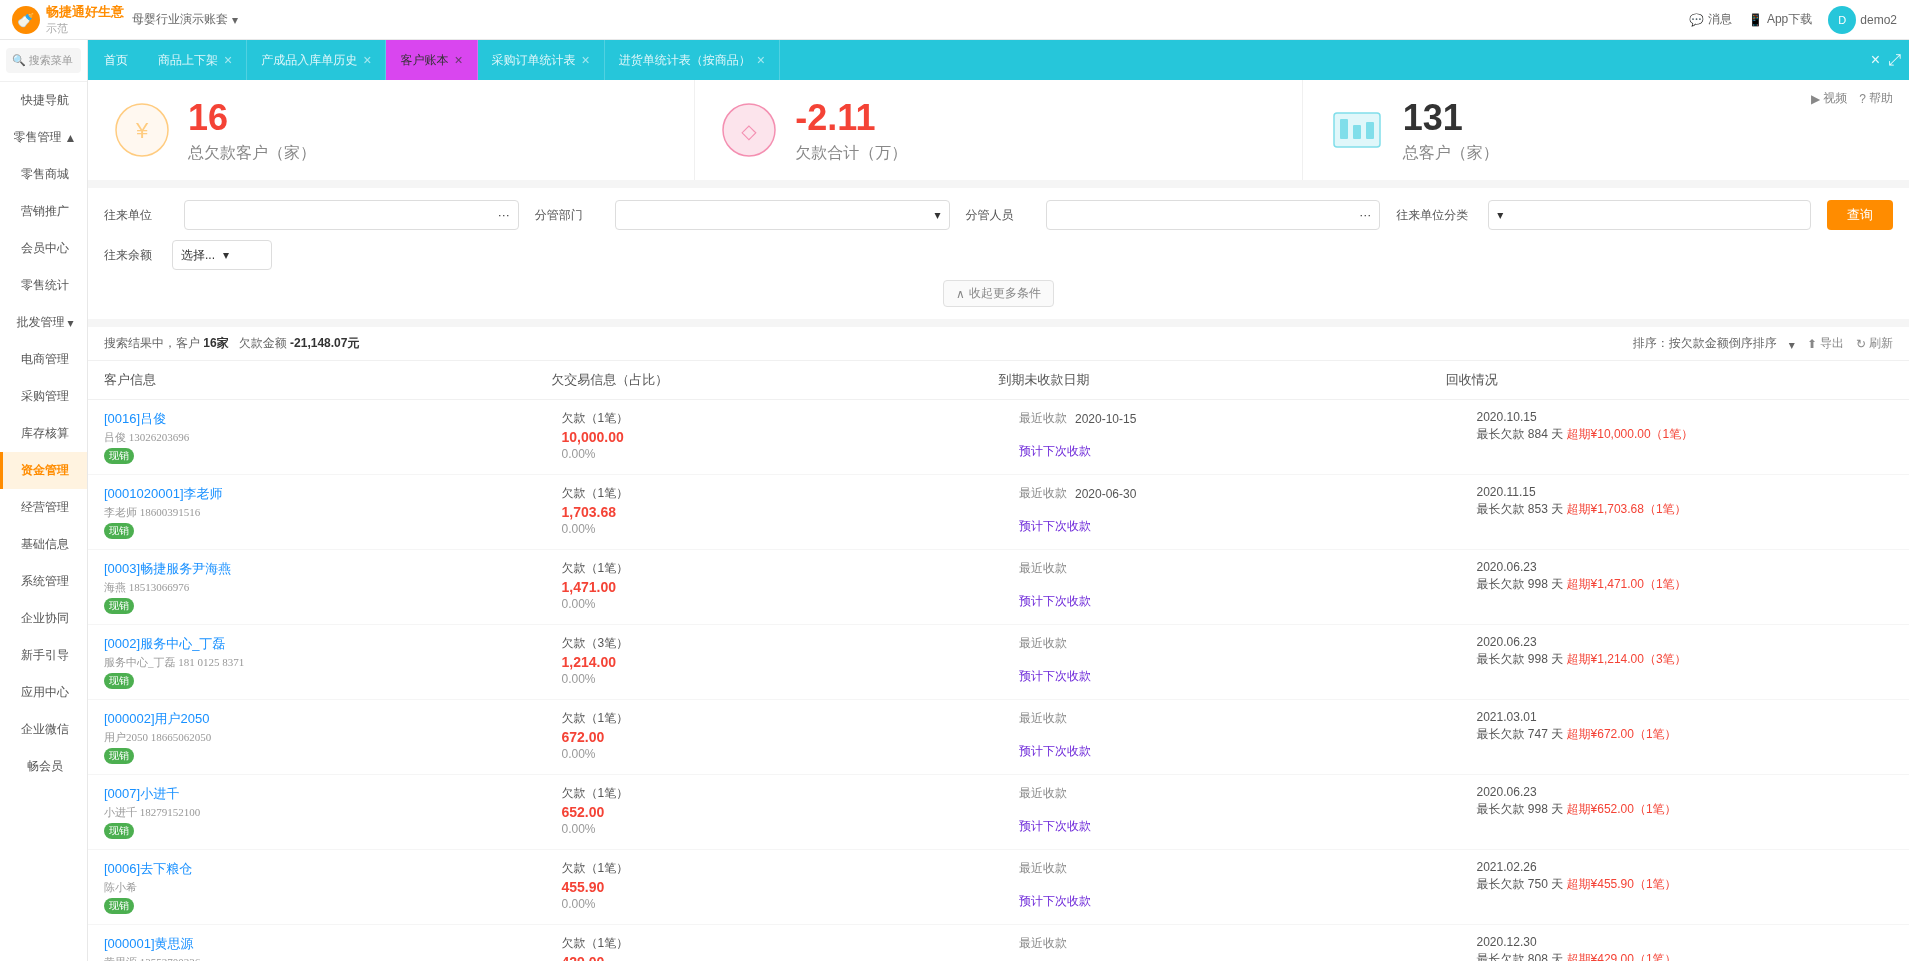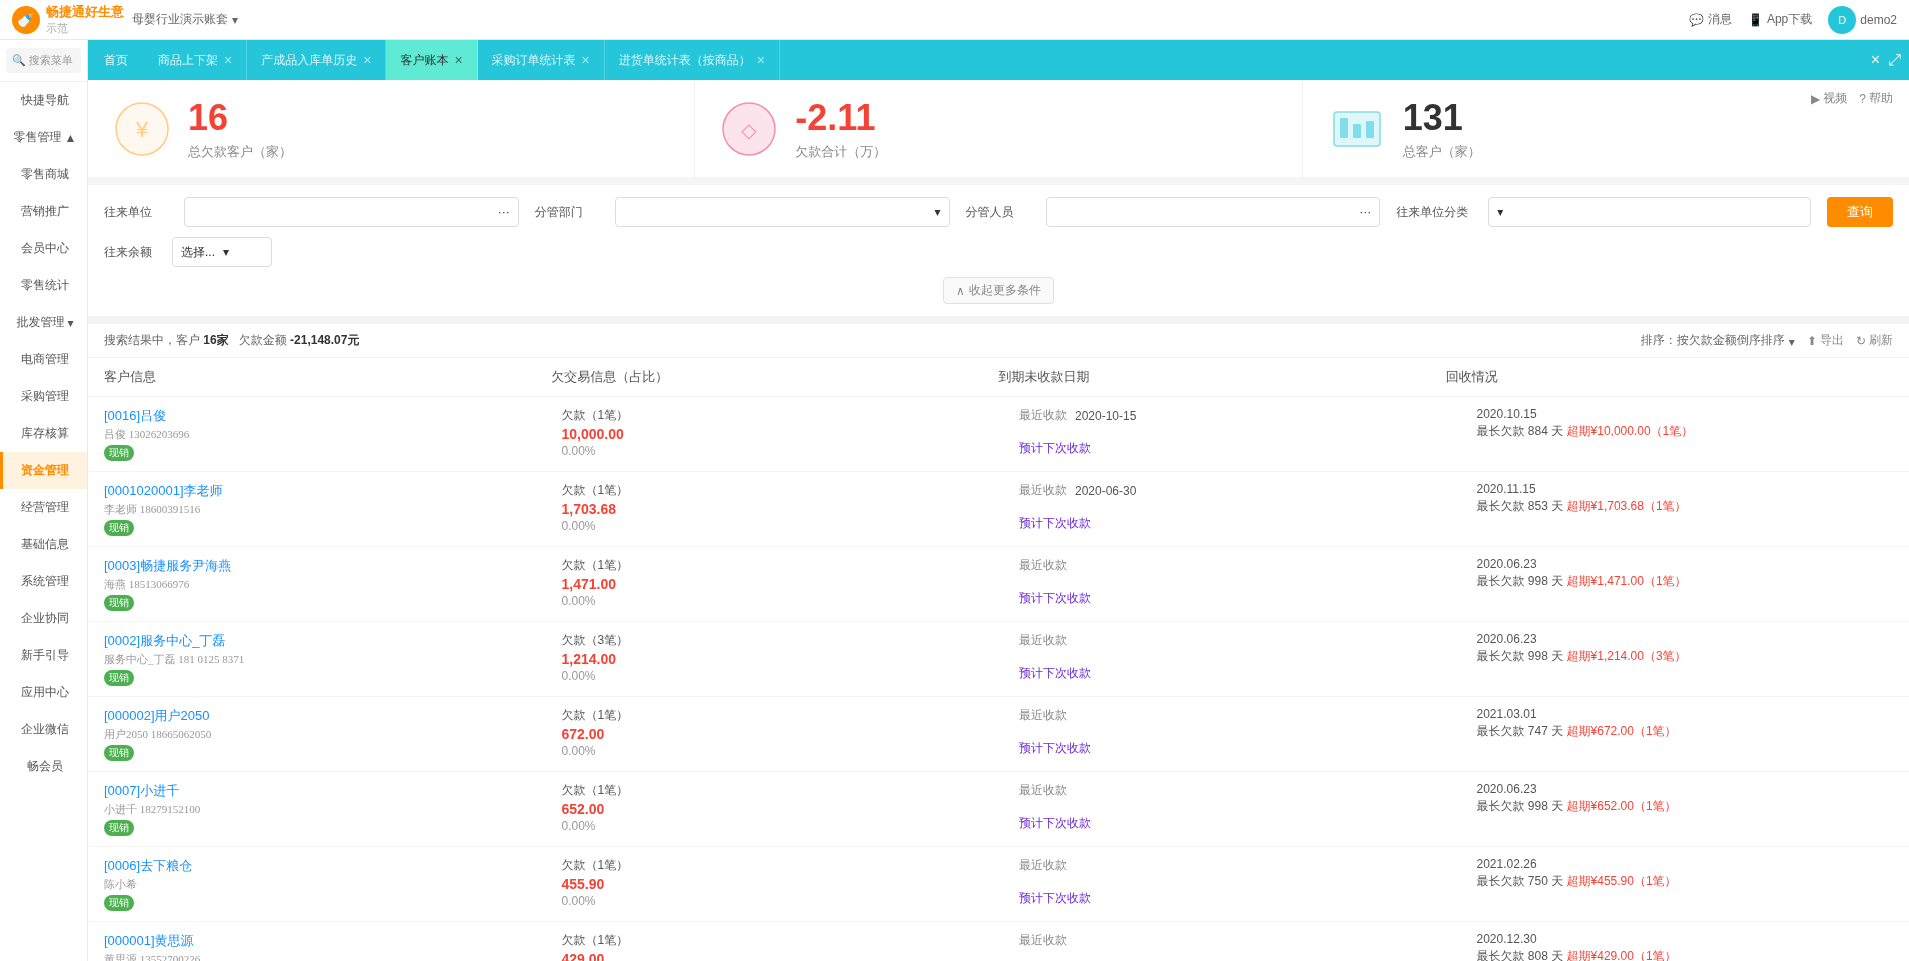--- a/index.html
+++ b/index.html
@@ -26,60 +26,60 @@
     .sidebar-nav-item { padding: 10px 6px; text-align: center; font-size: 12px; color: #555; cursor: pointer; border-left: 3px solid transparent; }
     .sidebar-nav-item.active { background: #fff3e0; color: #ff8c00; border-left-color: #ff8c00; font-weight: bold; }
     .sidebar-nav-item.has-sub { display: flex; align-items: center; justify-content: center; gap: 3px; }
 
     
     .right-content { flex: 1; display: flex; flex-direction: column; overflow: hidden; }
 
     
     .tab-bar { height: 40px; background: #26c6da; display: flex; align-items: stretch; flex-shrink: 0; overflow: hidden; }
     .tab-item { display: flex; align-items: center; padding: 0 14px; font-size: 12px; color: rgba(255,255,255,0.85); cursor: pointer; gap: 6px; border-right: 1px solid rgba(255,255,255,0.2); white-space: nowrap; }
-    .tab-item.active { background: #5eead4; color: #333; justify-content: center; }
+    .tab-item.active { background: #d946ef; color: #333; justify-content: center; }
     .tab-close { font-size: 14px; color: inherit; opacity: 0.7; line-height: 1; }
     .tab-home { padding: 0 16px; display: flex; align-items: center; font-size: 12px; color: rgba(255,255,255,0.9); cursor: pointer; }
     .tab-actions { margin-left: auto; display: flex; align-items: center; padding: 0 8px; gap: 8px; }
     .tab-action-btn { color: rgba(255,255,255,0.9); font-size: 16px; cursor: pointer; }
 
     
     .page-content { flex: 1; overflow-y: auto; background: #f5f5f5; }
 
     
     .stats-row { display: flex; background: #fff; margin-bottom: 8px; }
     .stat-card { flex: 1; padding: 16px 24px; display: flex; align-items: center; gap: 16px; border-right: 1px solid #f0f0f0; }
     .stat-card:last-child { border-right: none; }
     .stat-icon { width: 60px; height: 60px; display: flex; align-items: center; justify-content: center; }
     .stat-icon svg { width: 54px; height: 54px; }
     .stat-info { flex: 1; }
     .stat-number { font-size: 36px; font-weight: bold; line-height: 1.2; }
     .stat-number.red { color: #f44336; }
     .stat-number.dark { color: #333; }
-    .stat-label { font-size: 13px; color: #888; margin-top: 4px; }
+    .stat-label { font-size: 16px; color: #888; margin-top: 4px; }
     .stat-action-link { font-size: 12px; color: #888; display: flex; align-items: center; gap: 3px; cursor: pointer; }
 
     
     .filter-area { background: #fff; padding: 12px 16px; margin-bottom: 8px; }
     .filter-row { display: flex; align-items: center; gap: 16px; margin-bottom: 10px; }
     .filter-field { display: flex; align-items: center; gap: 20px; flex: 1; }
     .filter-label { font-size: 12px; color: #555; white-space: nowrap; min-width: 60px; }
     .filter-input { flex: 1; height: 30px; border: 1px solid #ddd; border-radius: 4px; padding: 0 8px; font-size: 12px; color: #333; display: flex; align-items: center; justify-content: space-between; cursor: pointer; background: #fff; }
     .filter-input.has-dots { justify-content: flex-end; gap: 4px; }
     .filter-select { flex: 1; height: 30px; border: 1px solid #ddd; border-radius: 4px; padding: 0 8px; font-size: 12px; display: flex; align-items: center; justify-content: space-between; cursor: pointer; background: #fff; }
     .filter-search-btn { background: #ff8c00; color: white; border: none; border-radius: 4px; padding: 6px 20px; font-size: 13px; cursor: pointer; white-space: nowrap; }
     .collapse-row { display: flex; justify-content: center; }
     .collapse-btn { display: flex; align-items: center; gap: 4px; font-size: 12px; color: #888; cursor: pointer; padding: 4px 12px; border: 1px solid #e0e0e0; border-radius: 4px; background: #fafafa; }
 
     
     .results-bar { background: #fff; padding: 8px 16px; display: flex; align-items: center; justify-content: space-between; border-bottom: 1px solid #f0f0f0; }
     .results-info { font-size: 12px; color: #666; }
     .results-info span.highlight { color: #333; font-weight: bold; }
     .results-actions { display: flex; align-items: center; gap: 12px; }
-    .sort-select { display: flex; align-items: flex-end; gap: 4px; font-size: 12px; color: #666; cursor: pointer; }
+    .sort-select { display: flex; align-items: flex-end; gap: 12px; font-size: 12px; color: #666; cursor: pointer; }
     .result-action-btn { display: flex; align-items: center; gap: 3px; font-size: 12px; color: #888; cursor: pointer; }
 
     
     .data-table { width: 100%; background: #fff; }
     .table-header { display: grid; grid-template-columns: 1fr 1fr 1fr 1fr; padding: 10px 16px; background: #fff; border-bottom: 1px solid #f0f0f0; }
     .table-header-cell { font-size: 13px; font-weight: 500; color: #555; }
     .table-row { display: grid; grid-template-columns: 1fr 1fr 1fr 1fr; padding: 10px 16px; border-bottom: 1px solid #f5f5f5; background: #fff; gap: 41px; }
     .customer-info { }
     .customer-name { font-size: 13px; color: #1890ff; cursor: pointer; }
     .customer-sub { font-size: 11px; color: #999; margin-top: 2px; font-family: Liberation Serif, serif; }

